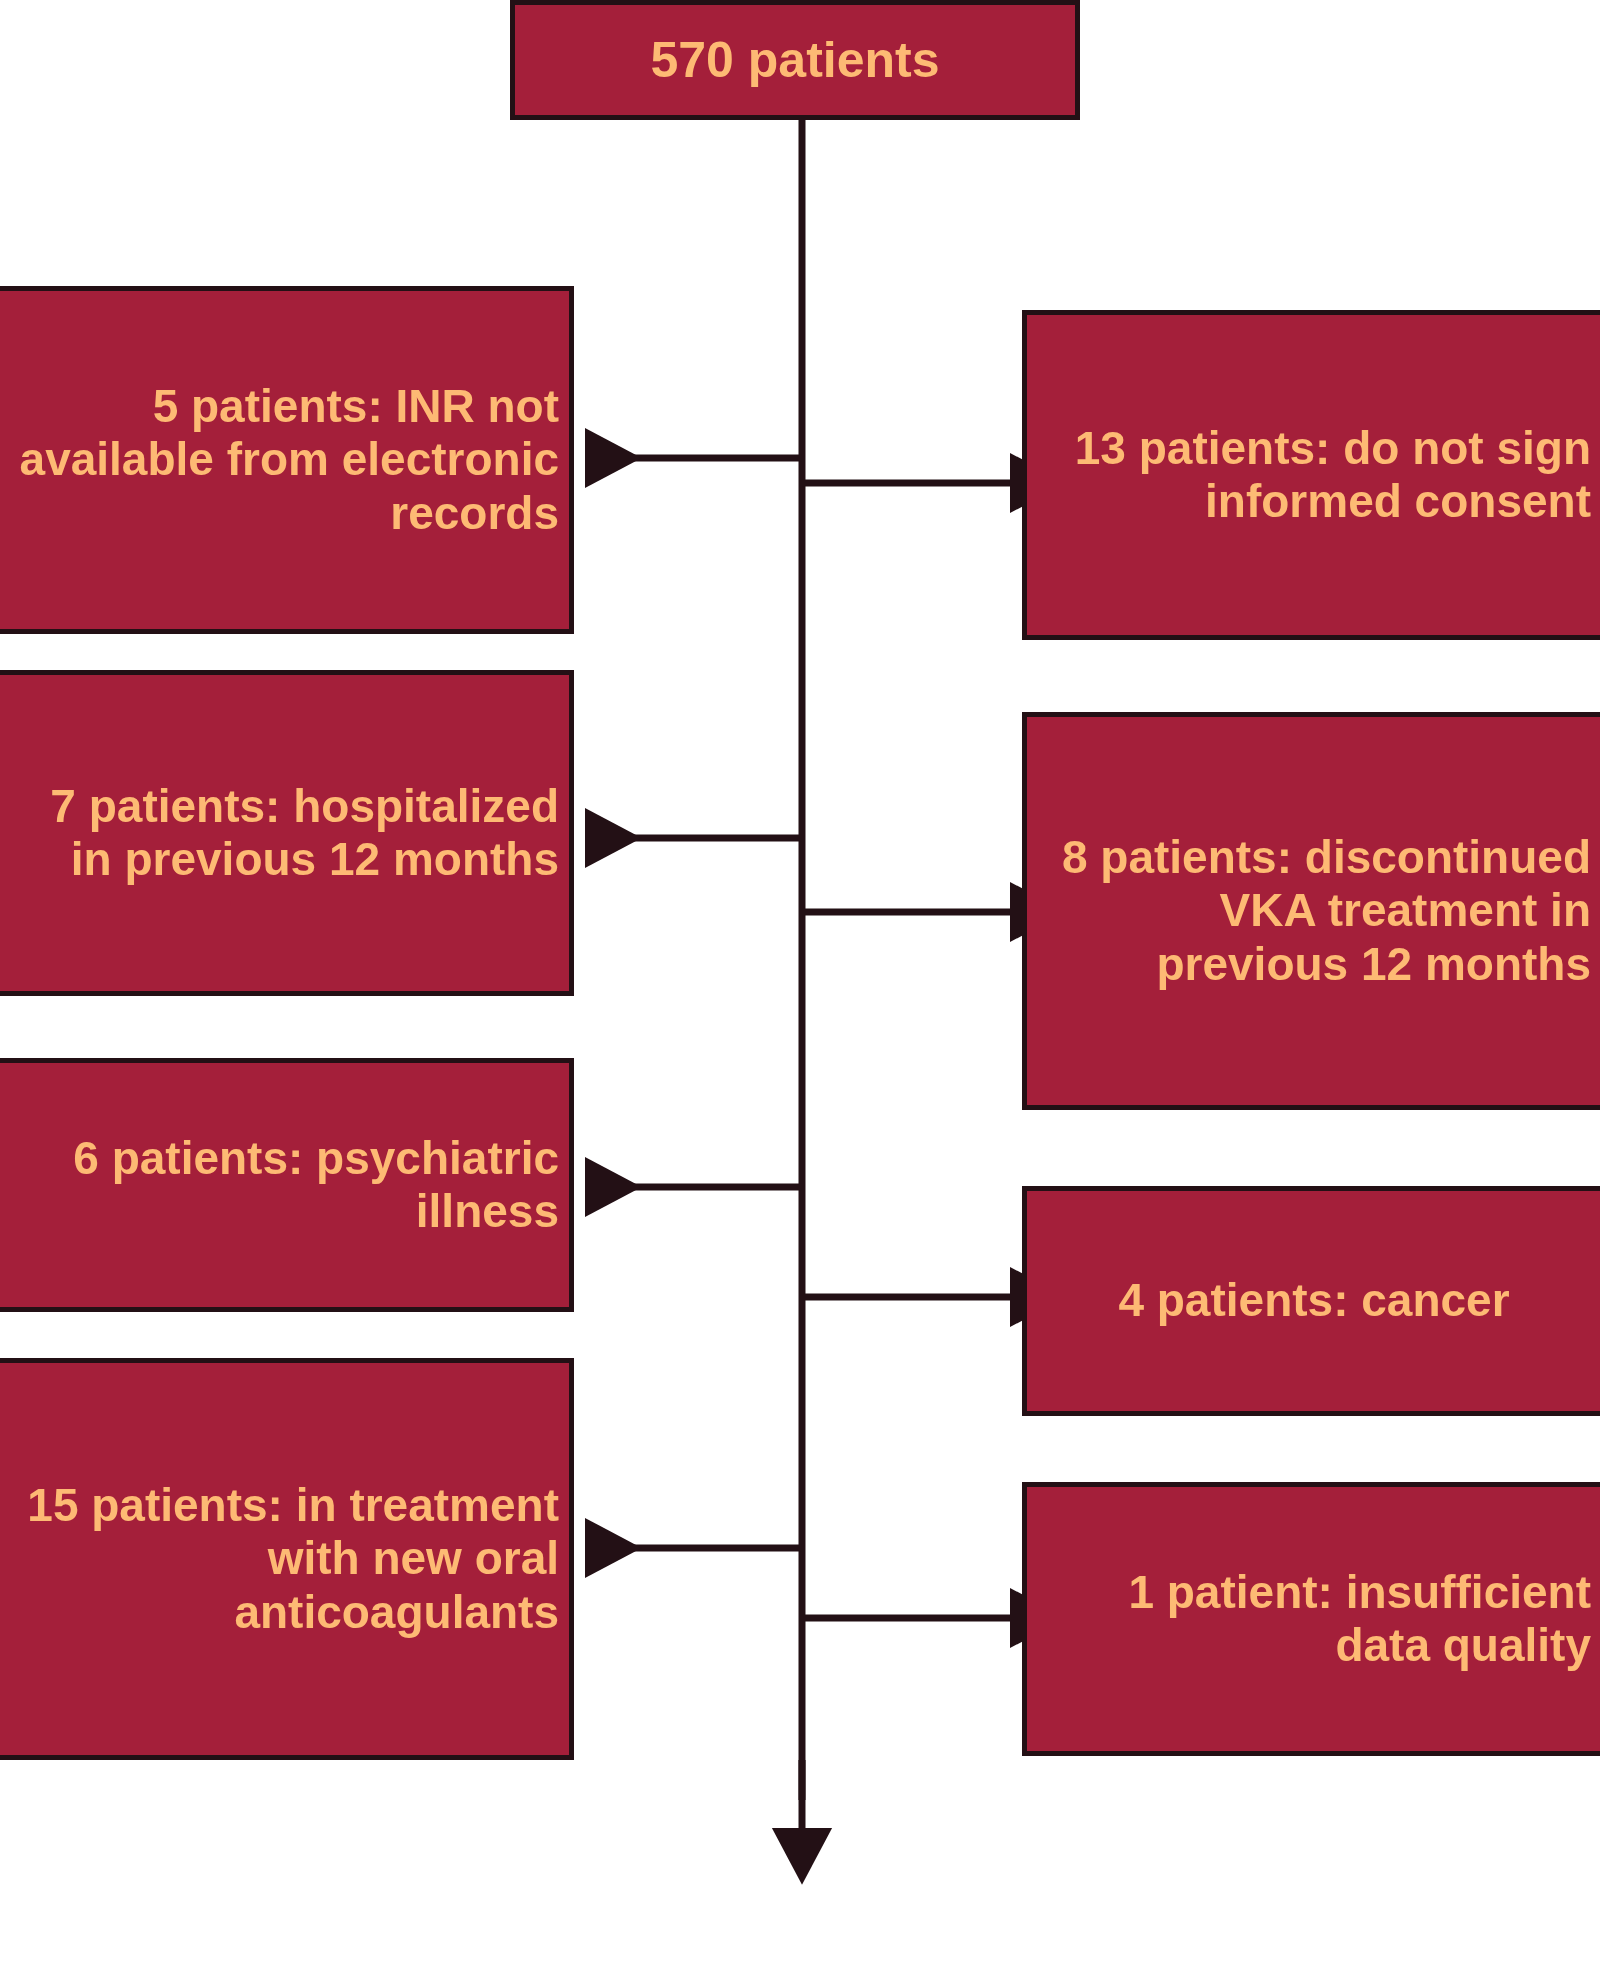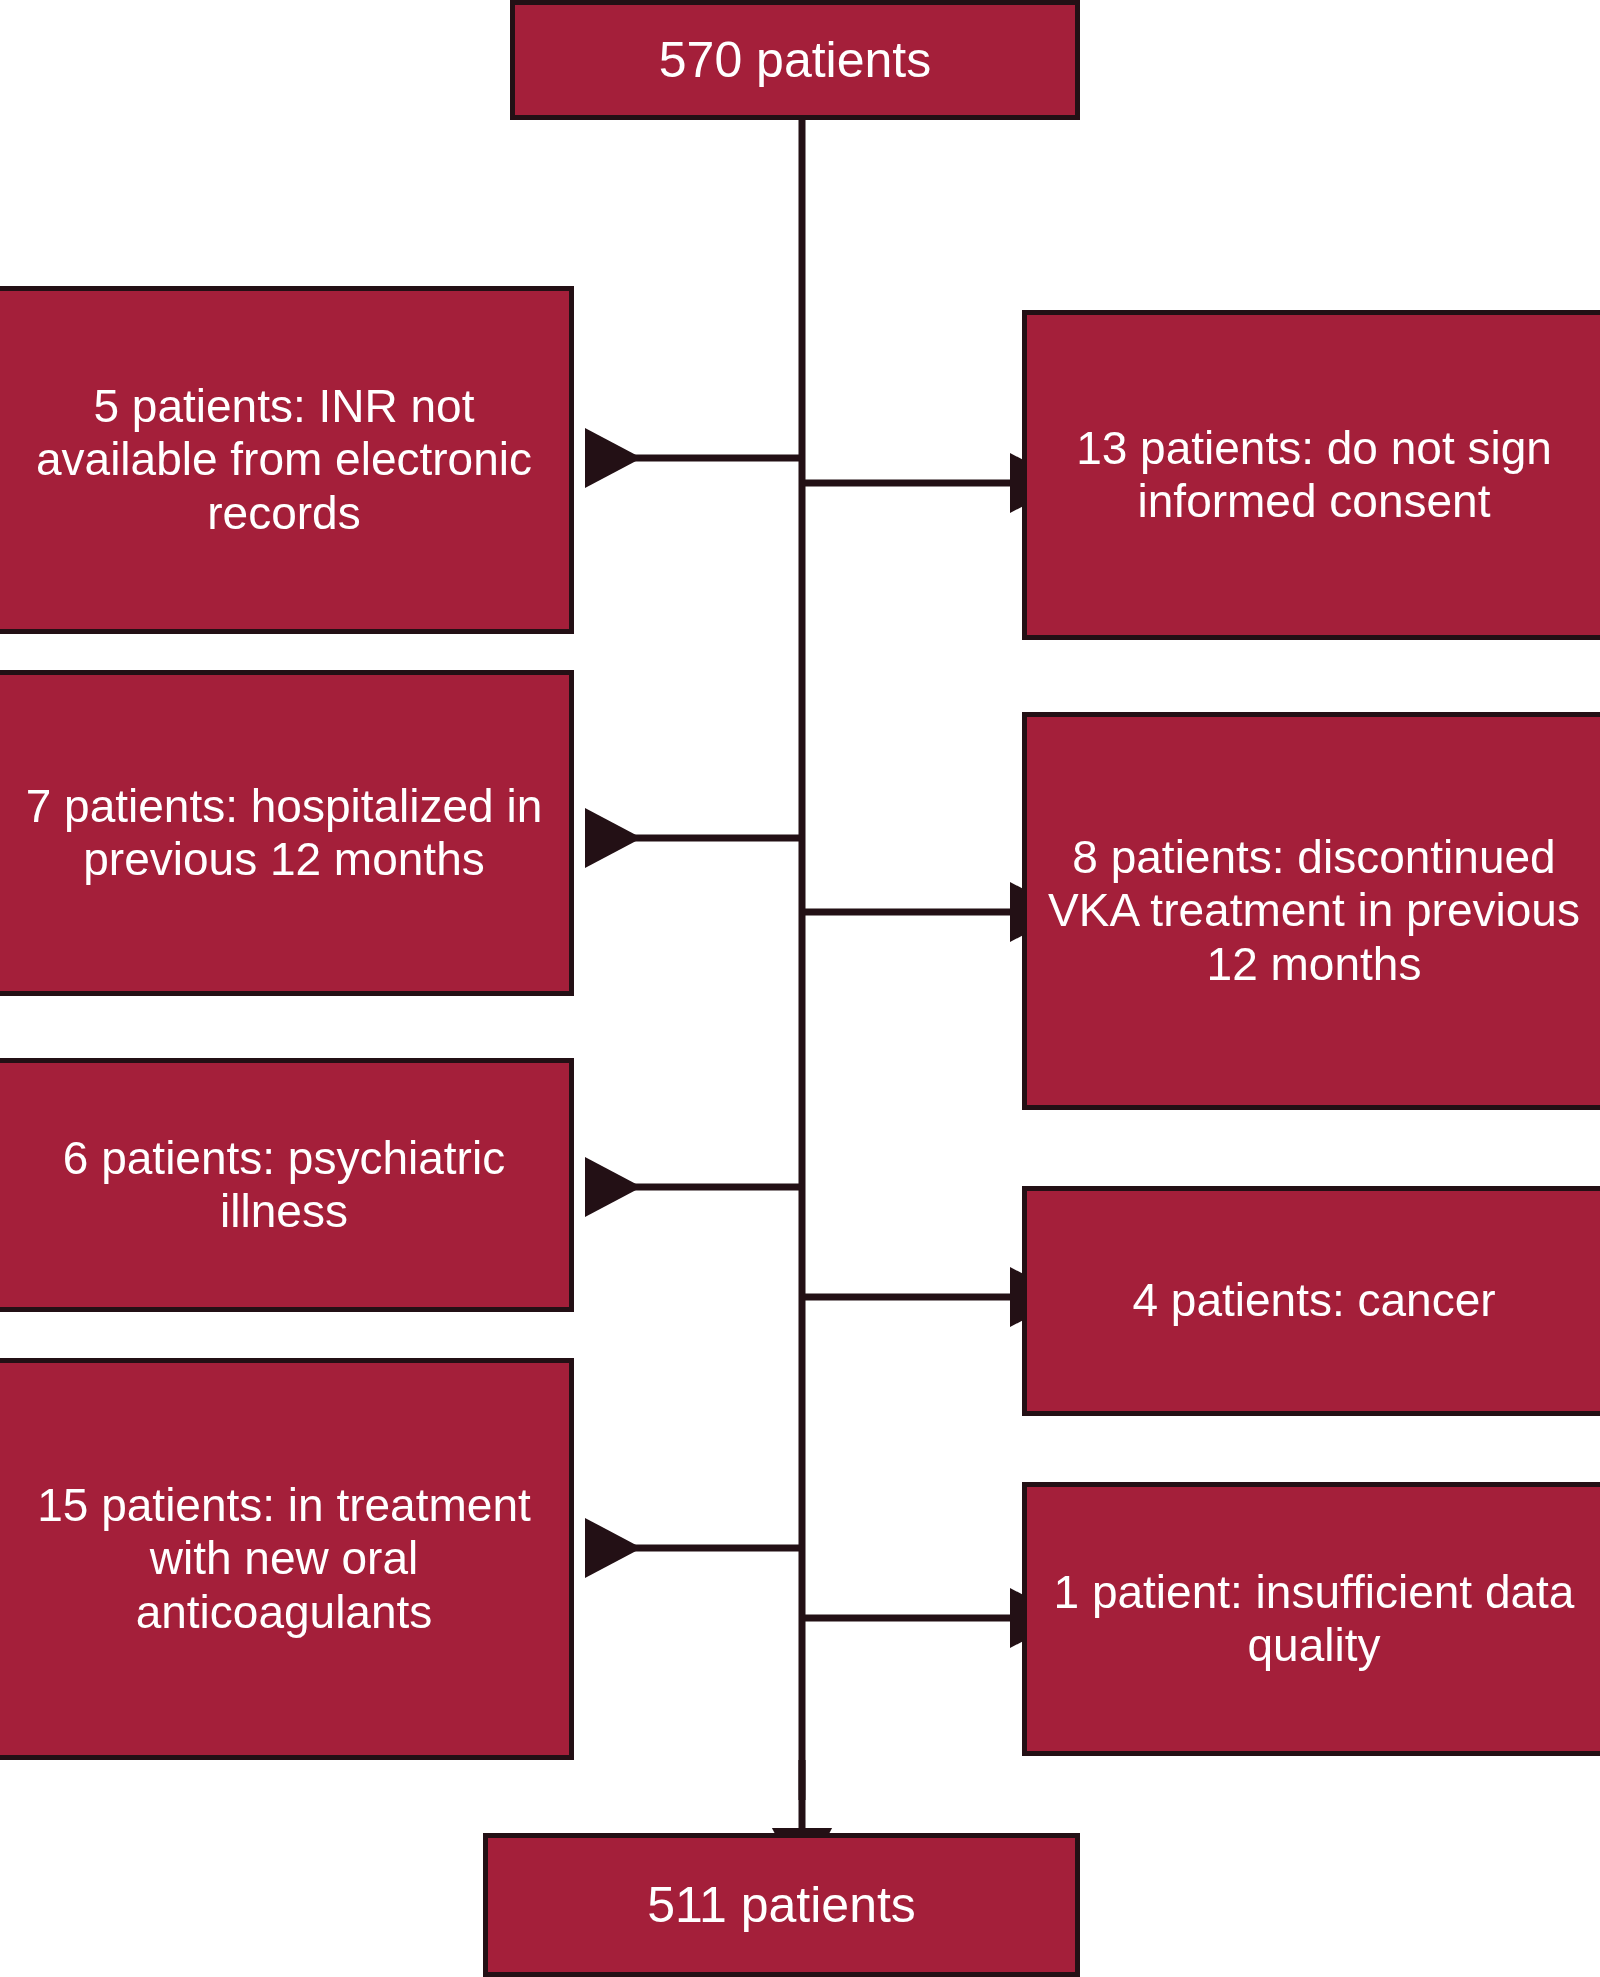--- a/index.html
+++ b/index.html
@@ -15,28 +15,28 @@
     width: 1600px;
     height: 1977px;
     background: #ffffff;
     overflow: hidden;
   }
   .box {
     position: absolute;
     box-sizing: border-box;
     background: #A41F3A;
     border: 5px solid #231015;
-    color: #ffffff;
+    color: #fdba74;
     display: flex;
     align-items: center;
     justify-content: center;
-    text-align: center;
+    text-align: right;
     line-height: 1.16;
     font-size: 46px;
-    font-weight: 400;
+    font-weight: 700;
     white-space: pre-line;
     padding: 4px 10px;
   }
   #svg-arrows {
     position: absolute;
     left: 0;
     top: 0;
     width: 1600px;
     height: 1977px;
     pointer-events: none;
@@ -86,15 +86,14 @@
   <div class="box" style="left:-6px; top:1358px; width:580px; height:402px;">15 patients: in treatment with new oral anticoagulants</div>
 
   <div class="box" style="left:1022px; top:310px; width:584px; height:330px;">13 patients: do not sign informed consent</div>
 
   <div class="box" style="left:1022px; top:712px; width:584px; height:398px;">8 patients: discontinued VKA treatment in previous 12 months</div>
 
   <div class="box" style="left:1022px; top:1186px; width:584px; height:230px;">4 patients: cancer</div>
 
   <div class="box" style="left:1022px; top:1482px; width:584px; height:274px;">1 patient: insufficient data quality</div>
 
-  <div class="box" style="left:483px; top:1833px; width:597px; height:144px; font-size:50px;">511 patients</div>
 
 </div>
 
 </body></html>

